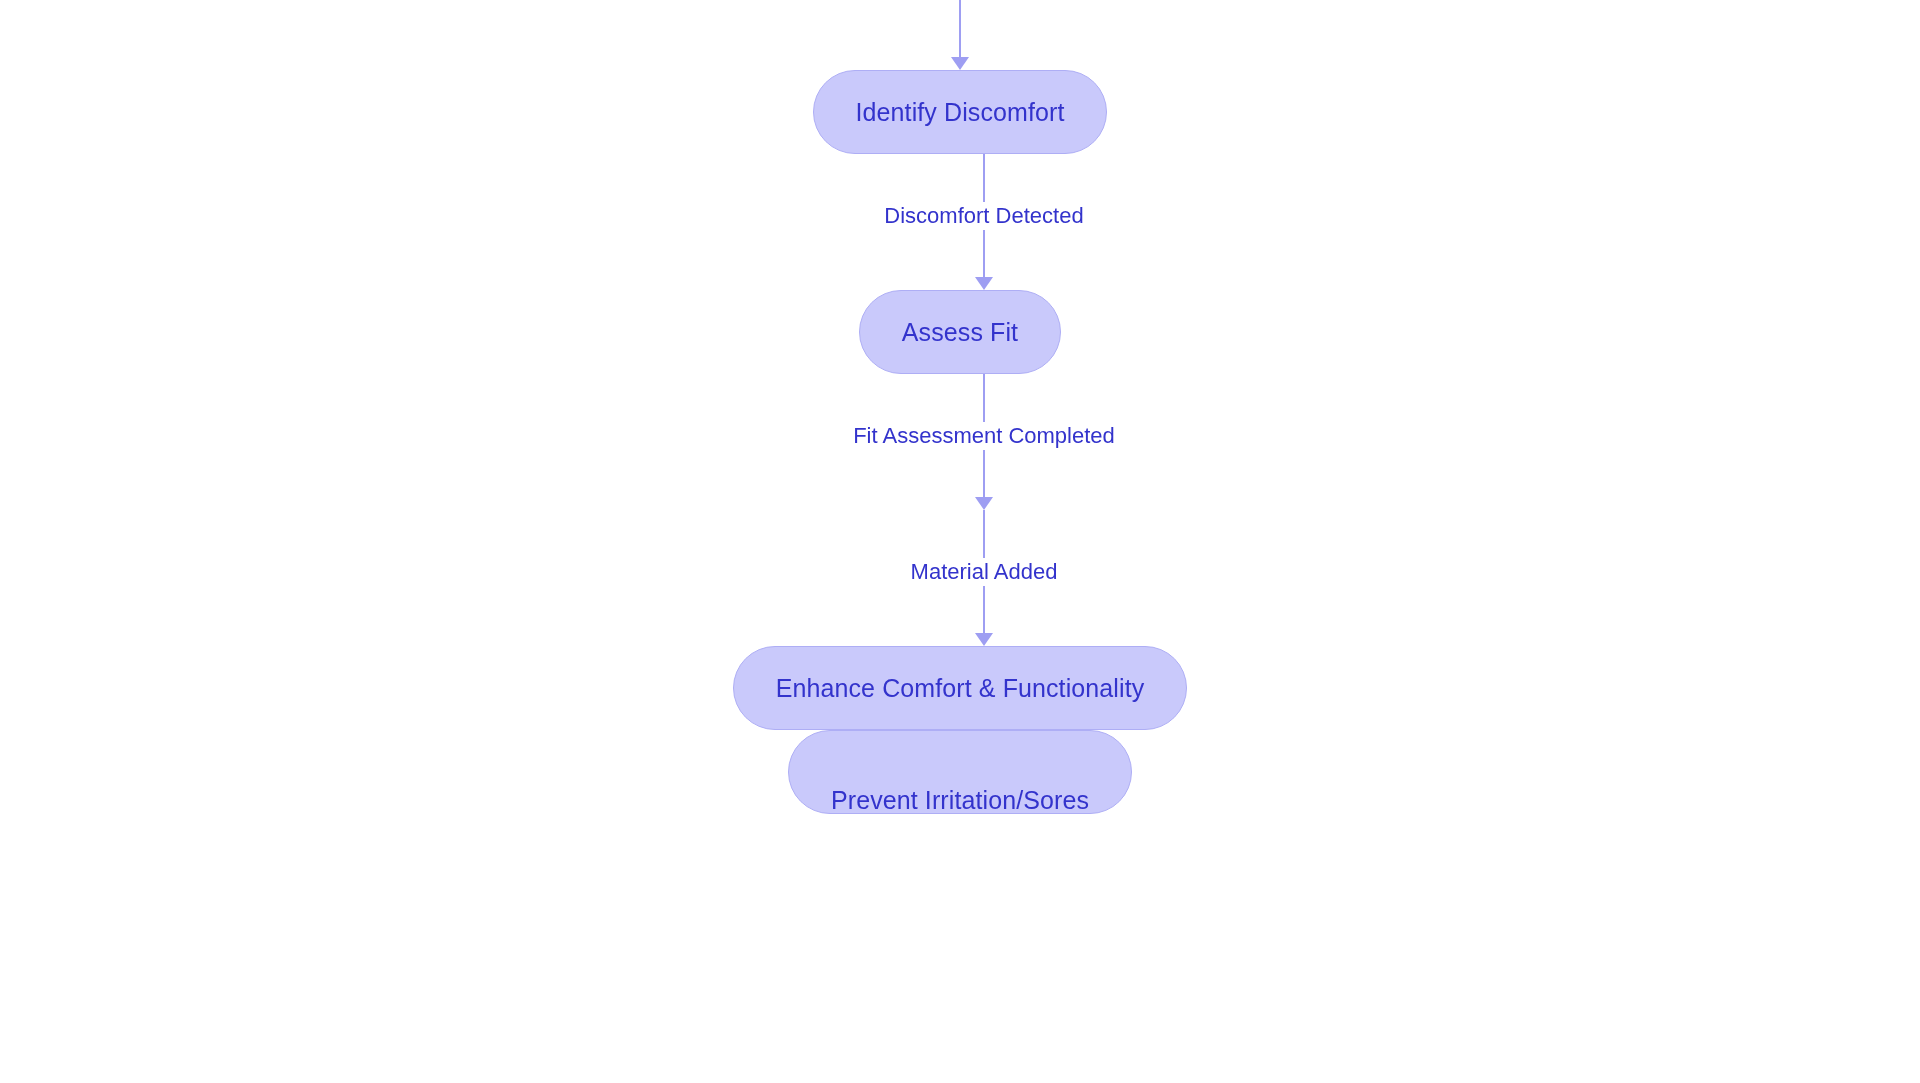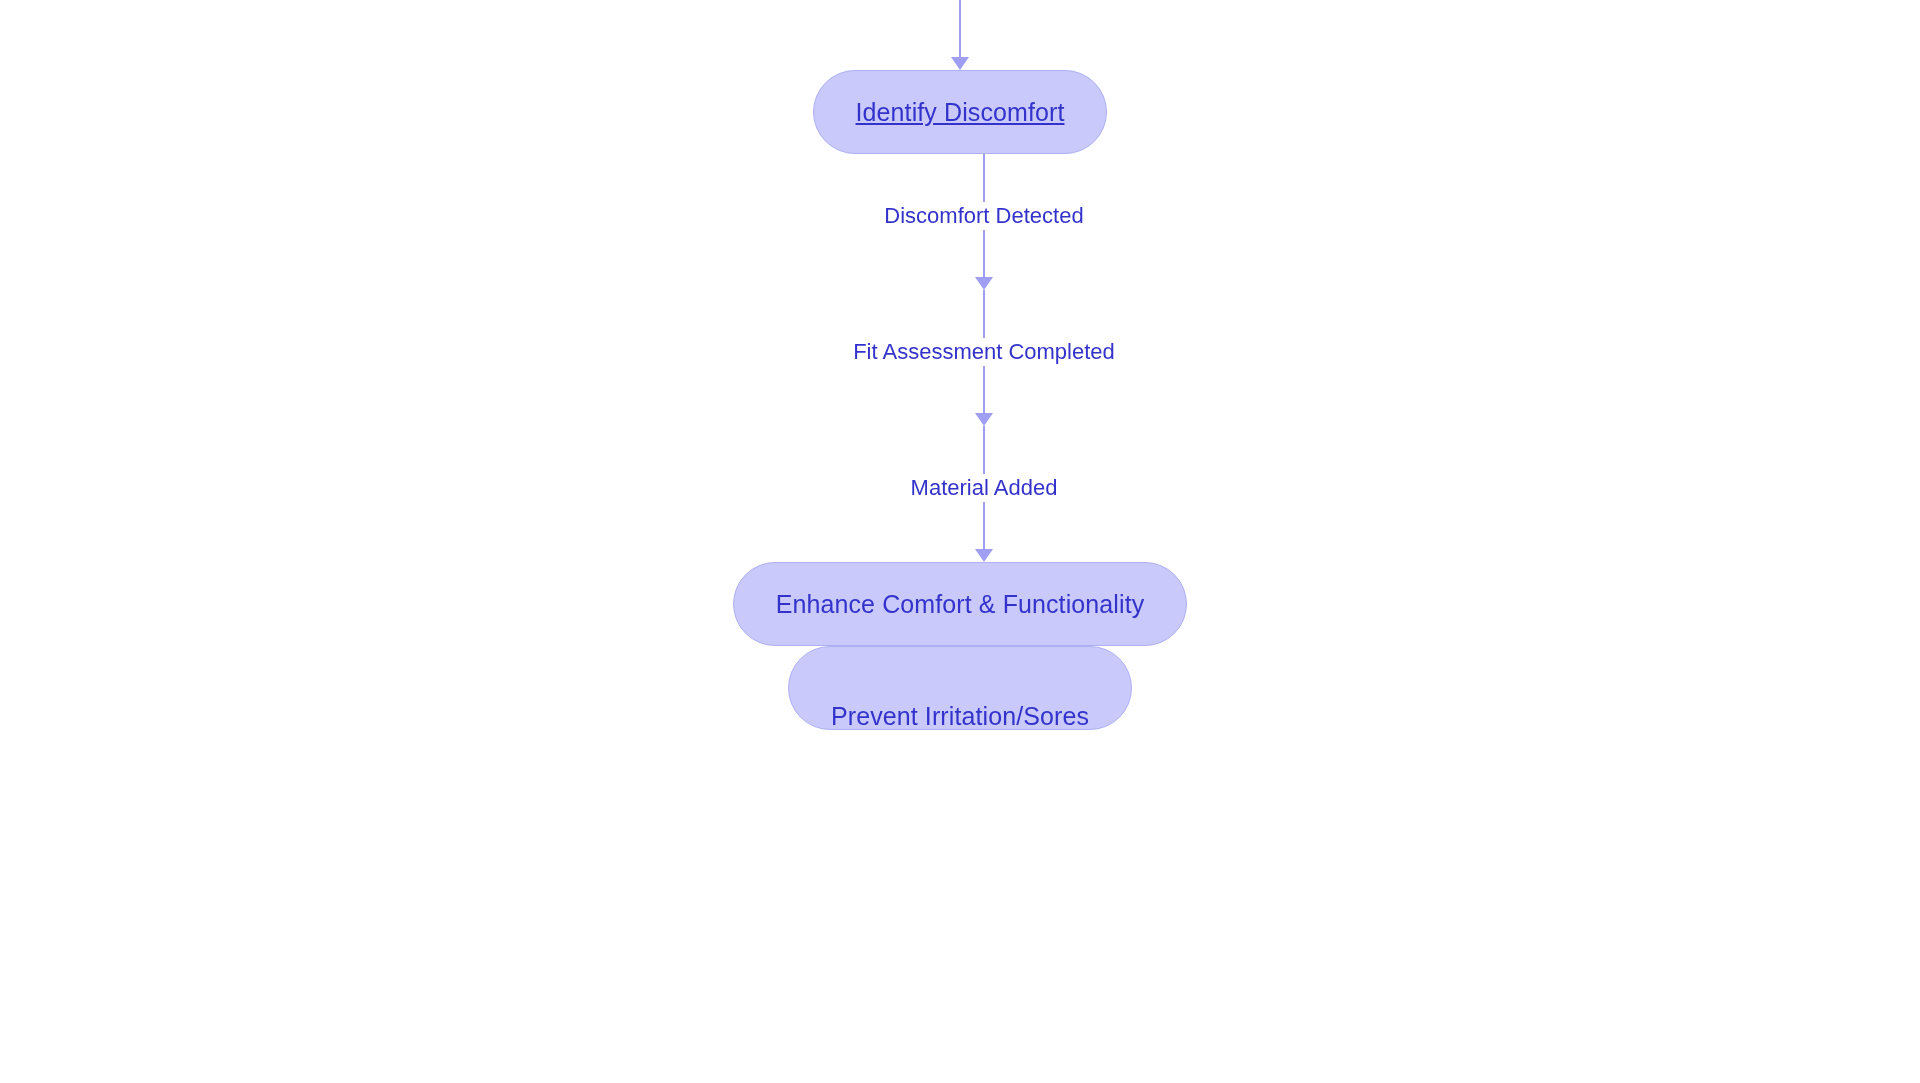--- a/index.html
+++ b/index.html
@@ -52,21 +52,21 @@
     padding: 0 42px;
     position: relative;
     z-index: 2;
   }
   .node-label {
     display: block;
     line-height: 1;
   }
 
   .node.n-start   { min-width: 325px; }
-  .node.n-step1   { min-width: 274px; text-decoration: underline; }
+  .node.n-step1   { min-width: 274px; }
   .node.n-step2   { min-width: 172px; }
   .node.n-step3   { min-width: 280px; }
   .node.n-step4   { min-width: 410px; }
   .node.n-end     { min-width: 312px; align-items: flex-end; }
 
   
   .connector {
     position: relative;
     z-index: 1;
     display: flex;
@@ -120,20 +120,23 @@
       <span class="node-label">Identify Discomfort</span>
     </div>
 
     <div class="connector c-labeled">
       <div class="stem upper"></div>
       <div class="edge-label">Discomfort Detected</div>
       <div class="stem lower"></div>
       <div class="arrowhead"></div>
     </div>
 
+    <div class="node n-step2">
+      <span class="node-label">Assess Fit</span>
+    </div>
 
     <div class="connector c-labeled">
       <div class="stem upper"></div>
       <div class="edge-label">Fit Assessment Completed</div>
       <div class="stem lower"></div>
       <div class="arrowhead"></div>
     </div>
 
 
     <div class="connector c-labeled">

